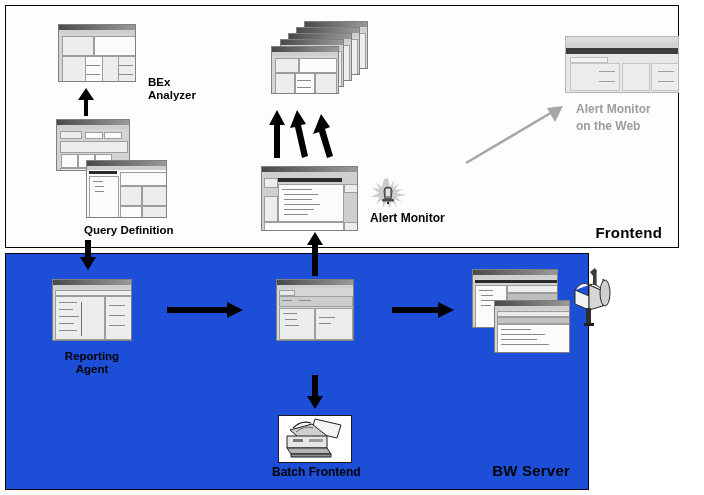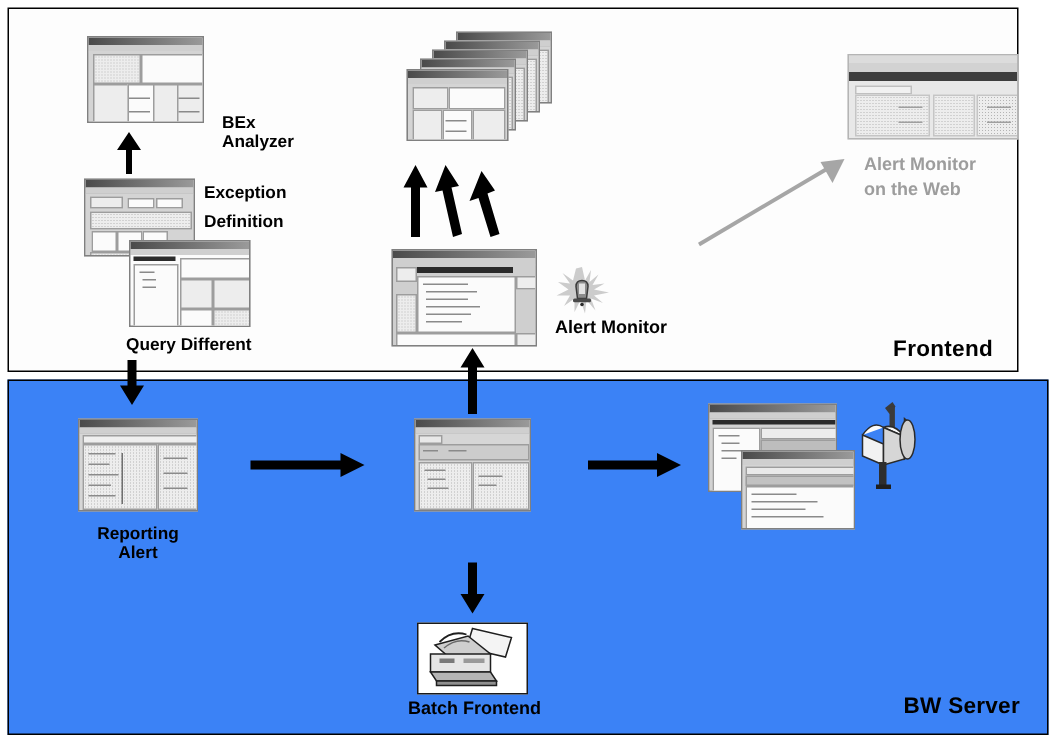--- a/index.html
+++ b/index.html
@@ -3,21 +3,21 @@
 <meta charset="utf-8">
 <style>
   html,body{margin:0;padding:0;background:#ffffff;}
   body{width:704px;height:495px;overflow:hidden;
        font-family:"Liberation Sans","DejaVu Sans",sans-serif;}
   #stage{position:relative;width:704px;height:495px;background:#ffffff;}
 
   
   .panel{position:absolute;box-sizing:border-box;border:1px solid #000;}
   #frontend-panel{left:5px;top:5px;width:674px;height:243px;background:#fdfdfd;}
-  #bwserver-panel{left:5px;top:253px;width:694px;height:237px;background:#3b82f6;}
+  #bwserver-panel{left:5px;top:253px;width:584px;height:237px;background:#1d4ed8;}
 
   .panel-label{position:absolute;font-weight:bold;font-size:15px;color:#000;
                letter-spacing:.2px;white-space:nowrap;}
   #frontend-label{right:16px;bottom:6px;}
   #bwserver-label{right:18px;bottom:10px;}
 
   
   .cap{position:absolute;font-size:11.5px;font-weight:bold;color:#000;
        line-height:13px;white-space:pre;}
   .cap.grey{color:#9d9d9d;font-weight:bold;font-size:12px;line-height:17px;}
@@ -89,40 +89,38 @@
       <div class="pane" style="left:3px;top:2px;width:20px;height:6px;"></div>
       <div class="pane white" style="left:28px;top:3px;width:16px;height:5px;"></div>
       <div class="pane white" style="left:47px;top:3px;width:16px;height:5px;"></div>
       <div class="pane dots" style="left:3px;top:12px;width:66px;height:10px;"></div>
       <div class="pane white" style="left:4px;top:25px;width:15px;height:12px;"></div>
       <div class="pane white" style="left:21px;top:25px;width:15px;height:12px;"></div>
       <div class="pane white" style="left:38px;top:25px;width:15px;height:12px;"></div>
       <div class="pane dots" style="left:3px;top:39px;width:66px;height:9px;"></div>
     </div>
   </div>
-  <div class="cap" style="left:136px;top:120px;line-height:19px;">Exception
-Definition</div>
 
   <div class="win" style="left:86px;top:160px;width:81px;height:58px;">
     <div class="tb"></div>
       <div class="mb"></div>
     <div class="body" style="background:#fbfbfb;">
       <div class="pane dark" style="left:2px;top:1px;width:28px;height:3px;border:none;"></div>
       <div class="pane white" style="left:2px;top:6px;width:28px;height:41px;"></div>
       <div class="rowline" style="left:6px;top:11px;width:10px;"></div>
       <div class="rowline" style="left:8px;top:16px;width:9px;"></div>
       <div class="rowline" style="left:8px;top:21px;width:9px;"></div>
       <div class="pane white" style="left:33px;top:2px;width:45px;height:12px;"></div>
       <div class="pane" style="left:33px;top:16px;width:20px;height:18px;"></div>
       <div class="pane" style="left:55px;top:16px;width:23px;height:18px;"></div>
       <div class="pane white" style="left:33px;top:36px;width:20px;height:11px;"></div>
       <div class="pane dots" style="left:55px;top:36px;width:23px;height:11px;"></div>
     </div>
   </div>
-  <div class="cap" style="left:84px;top:224px;">Query Different</div>
+  <div class="cap" style="left:84px;top:224px;">Query Definition</div>
 
   <div>
     <div class="win" style="left:304px;top:21px;width:64px;height:48px;">
       <div class="tb"></div>
         <div class="mb"></div>
       <div class="body">
           <div class="pane dots" style="left:3px;top:2px;width:56px;height:34px;"></div>
         </div>
     </div>
     <div class="win" style="left:296px;top:27px;width:64px;height:48px;">
@@ -264,21 +262,21 @@
       <div class="rowline" style="left:6px;top:27px;width:20px;"></div>
       <div class="rowline" style="left:6px;top:34px;width:15px;"></div>
       <div class="rowline" style="left:6px;top:41px;width:18px;"></div>
       <div class="rowline" style="left:28px;top:13px;width:1px;height:34px;background:#6f6f6f;width:1px;"></div>
       <div class="rowline" style="left:56px;top:16px;width:16px;"></div>
       <div class="rowline" style="left:56px;top:26px;width:16px;"></div>
       <div class="rowline" style="left:56px;top:36px;width:16px;"></div>
     </div>
   </div>
   <div class="cap center" style="left:48px;top:350px;width:88px;line-height:13px;">Reporting
-Alert</div>
+Agent</div>
 
   <div class="arrow" style="left:167px;top:300px;">
     <svg width="76" height="20" viewBox="0 0 76 20">
       <polygon points="76,10 60,2 60,7 0,7 0,13 60,13 60,18" fill="#000000"></polygon>
     </svg>
   </div>
 
   <div class="win" style="left:276px;top:279px;width:78px;height:62px;">
     <div class="tb"></div>
       <div class="mb"></div>

